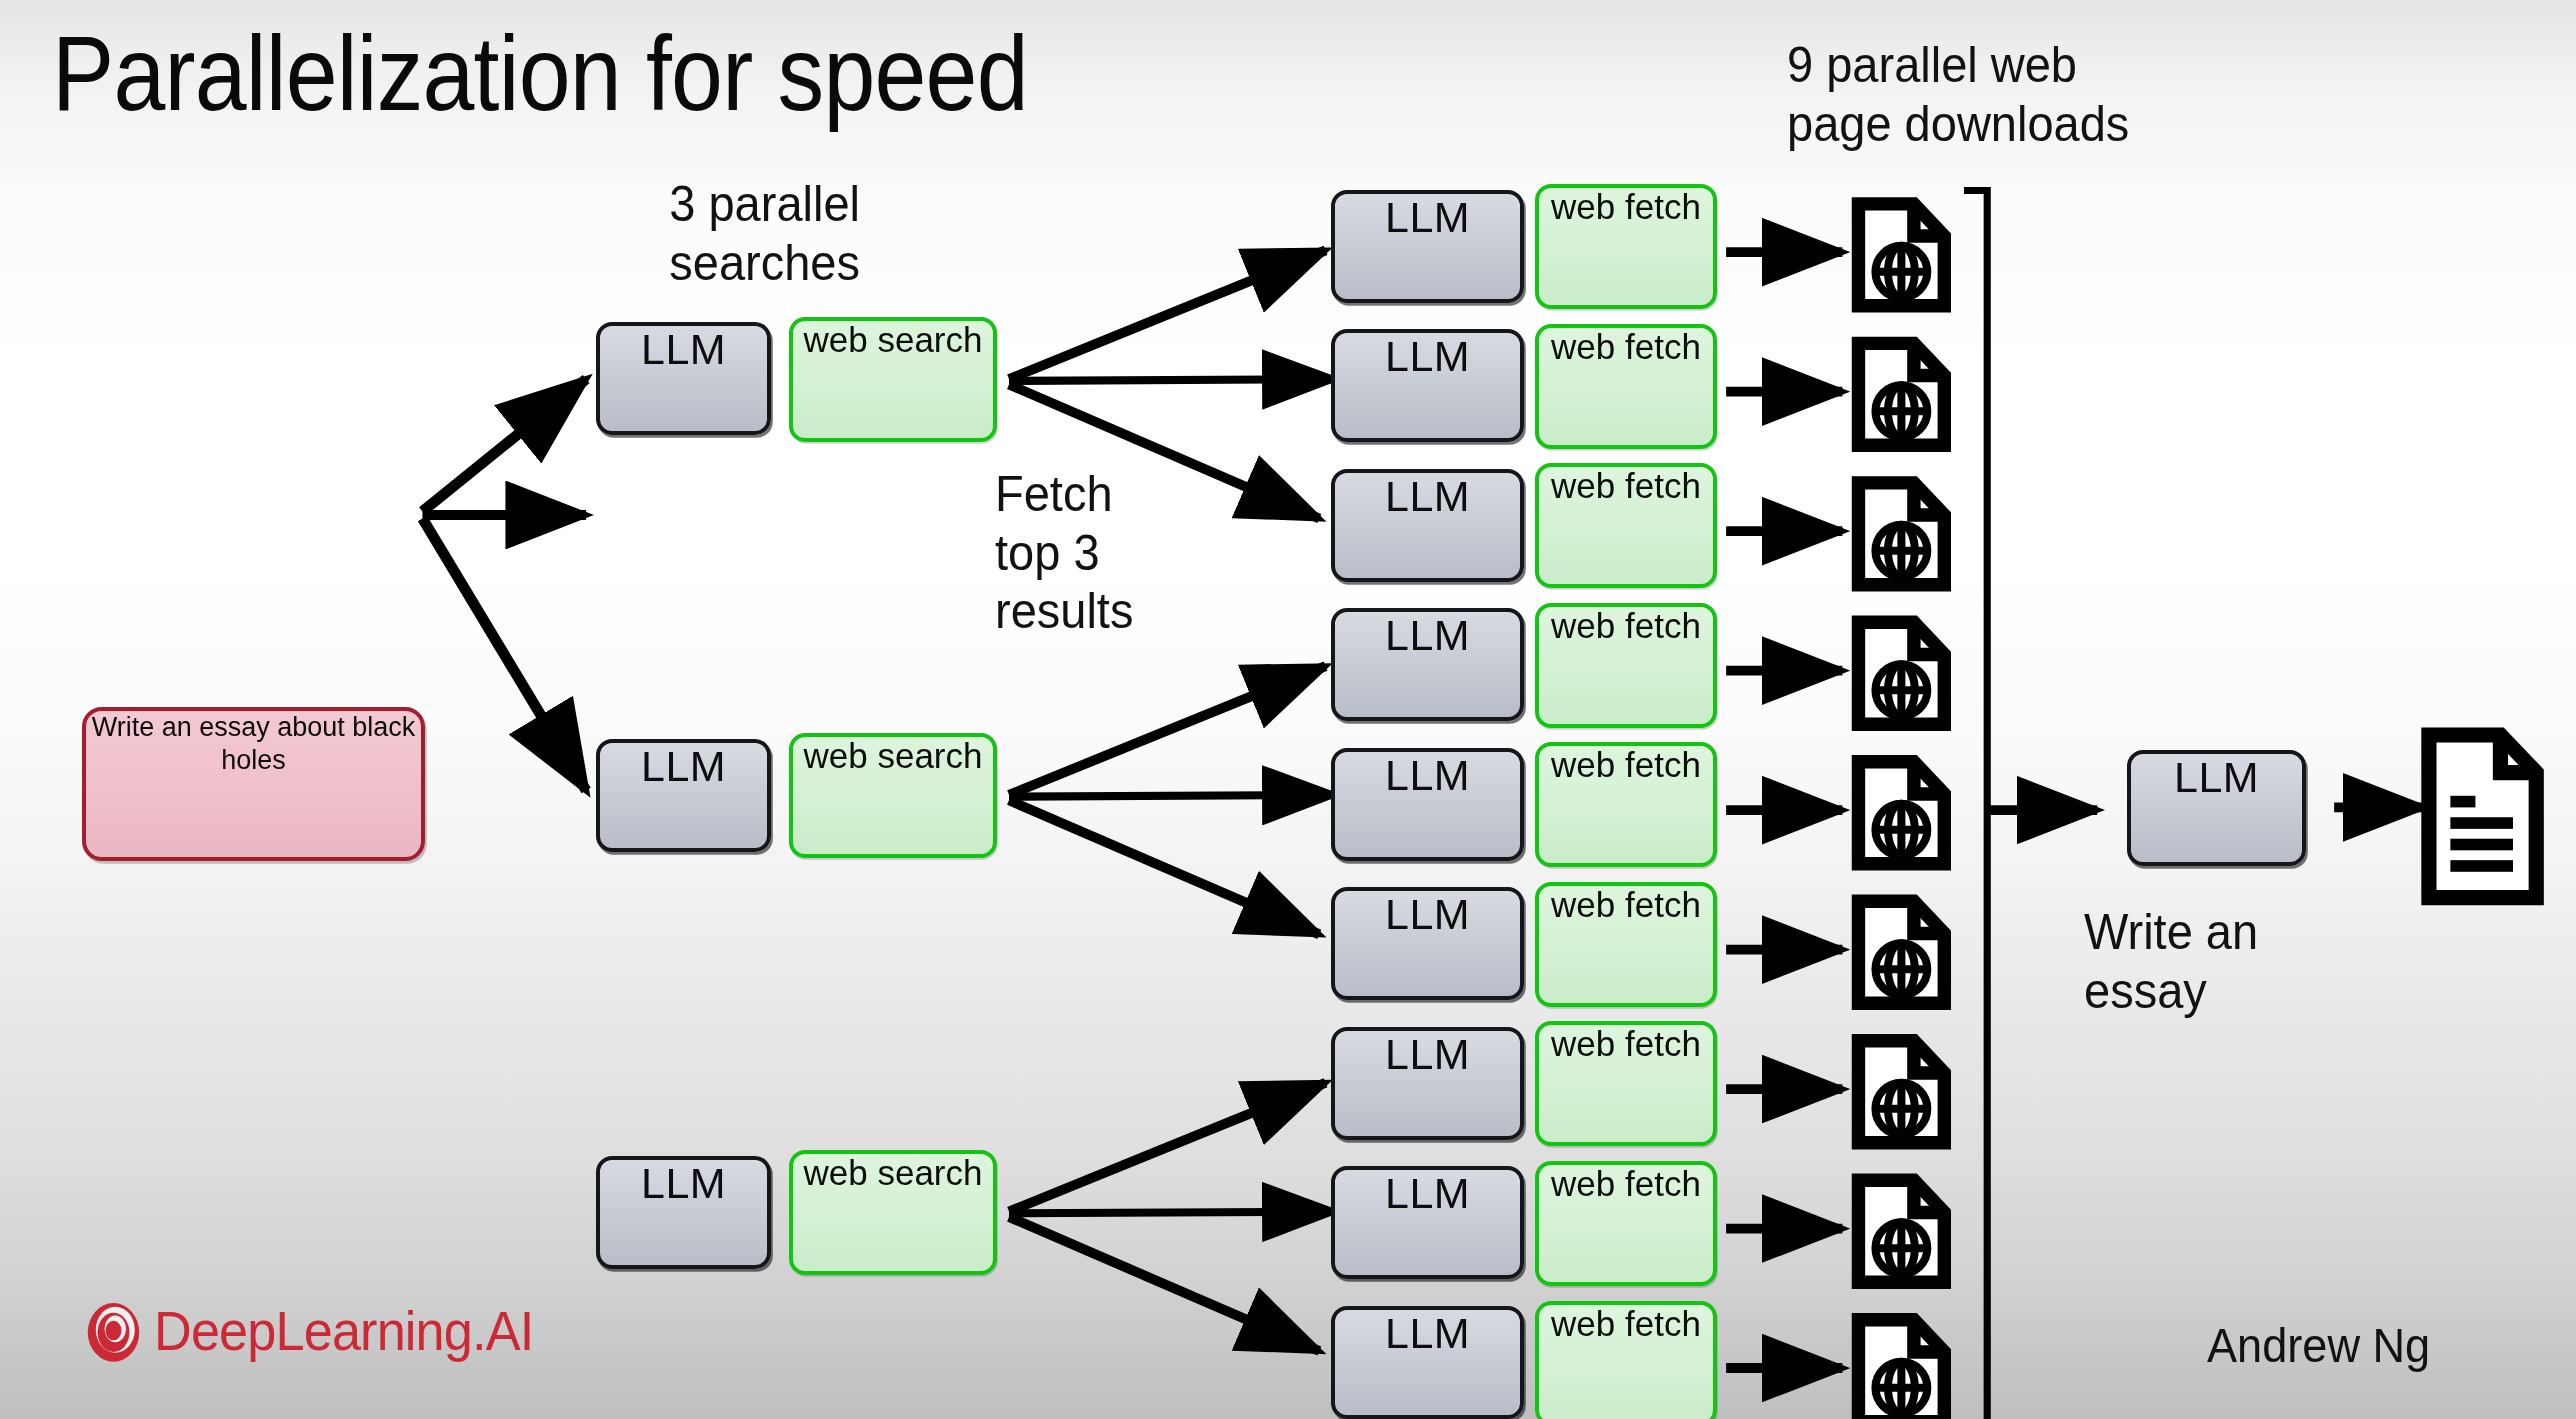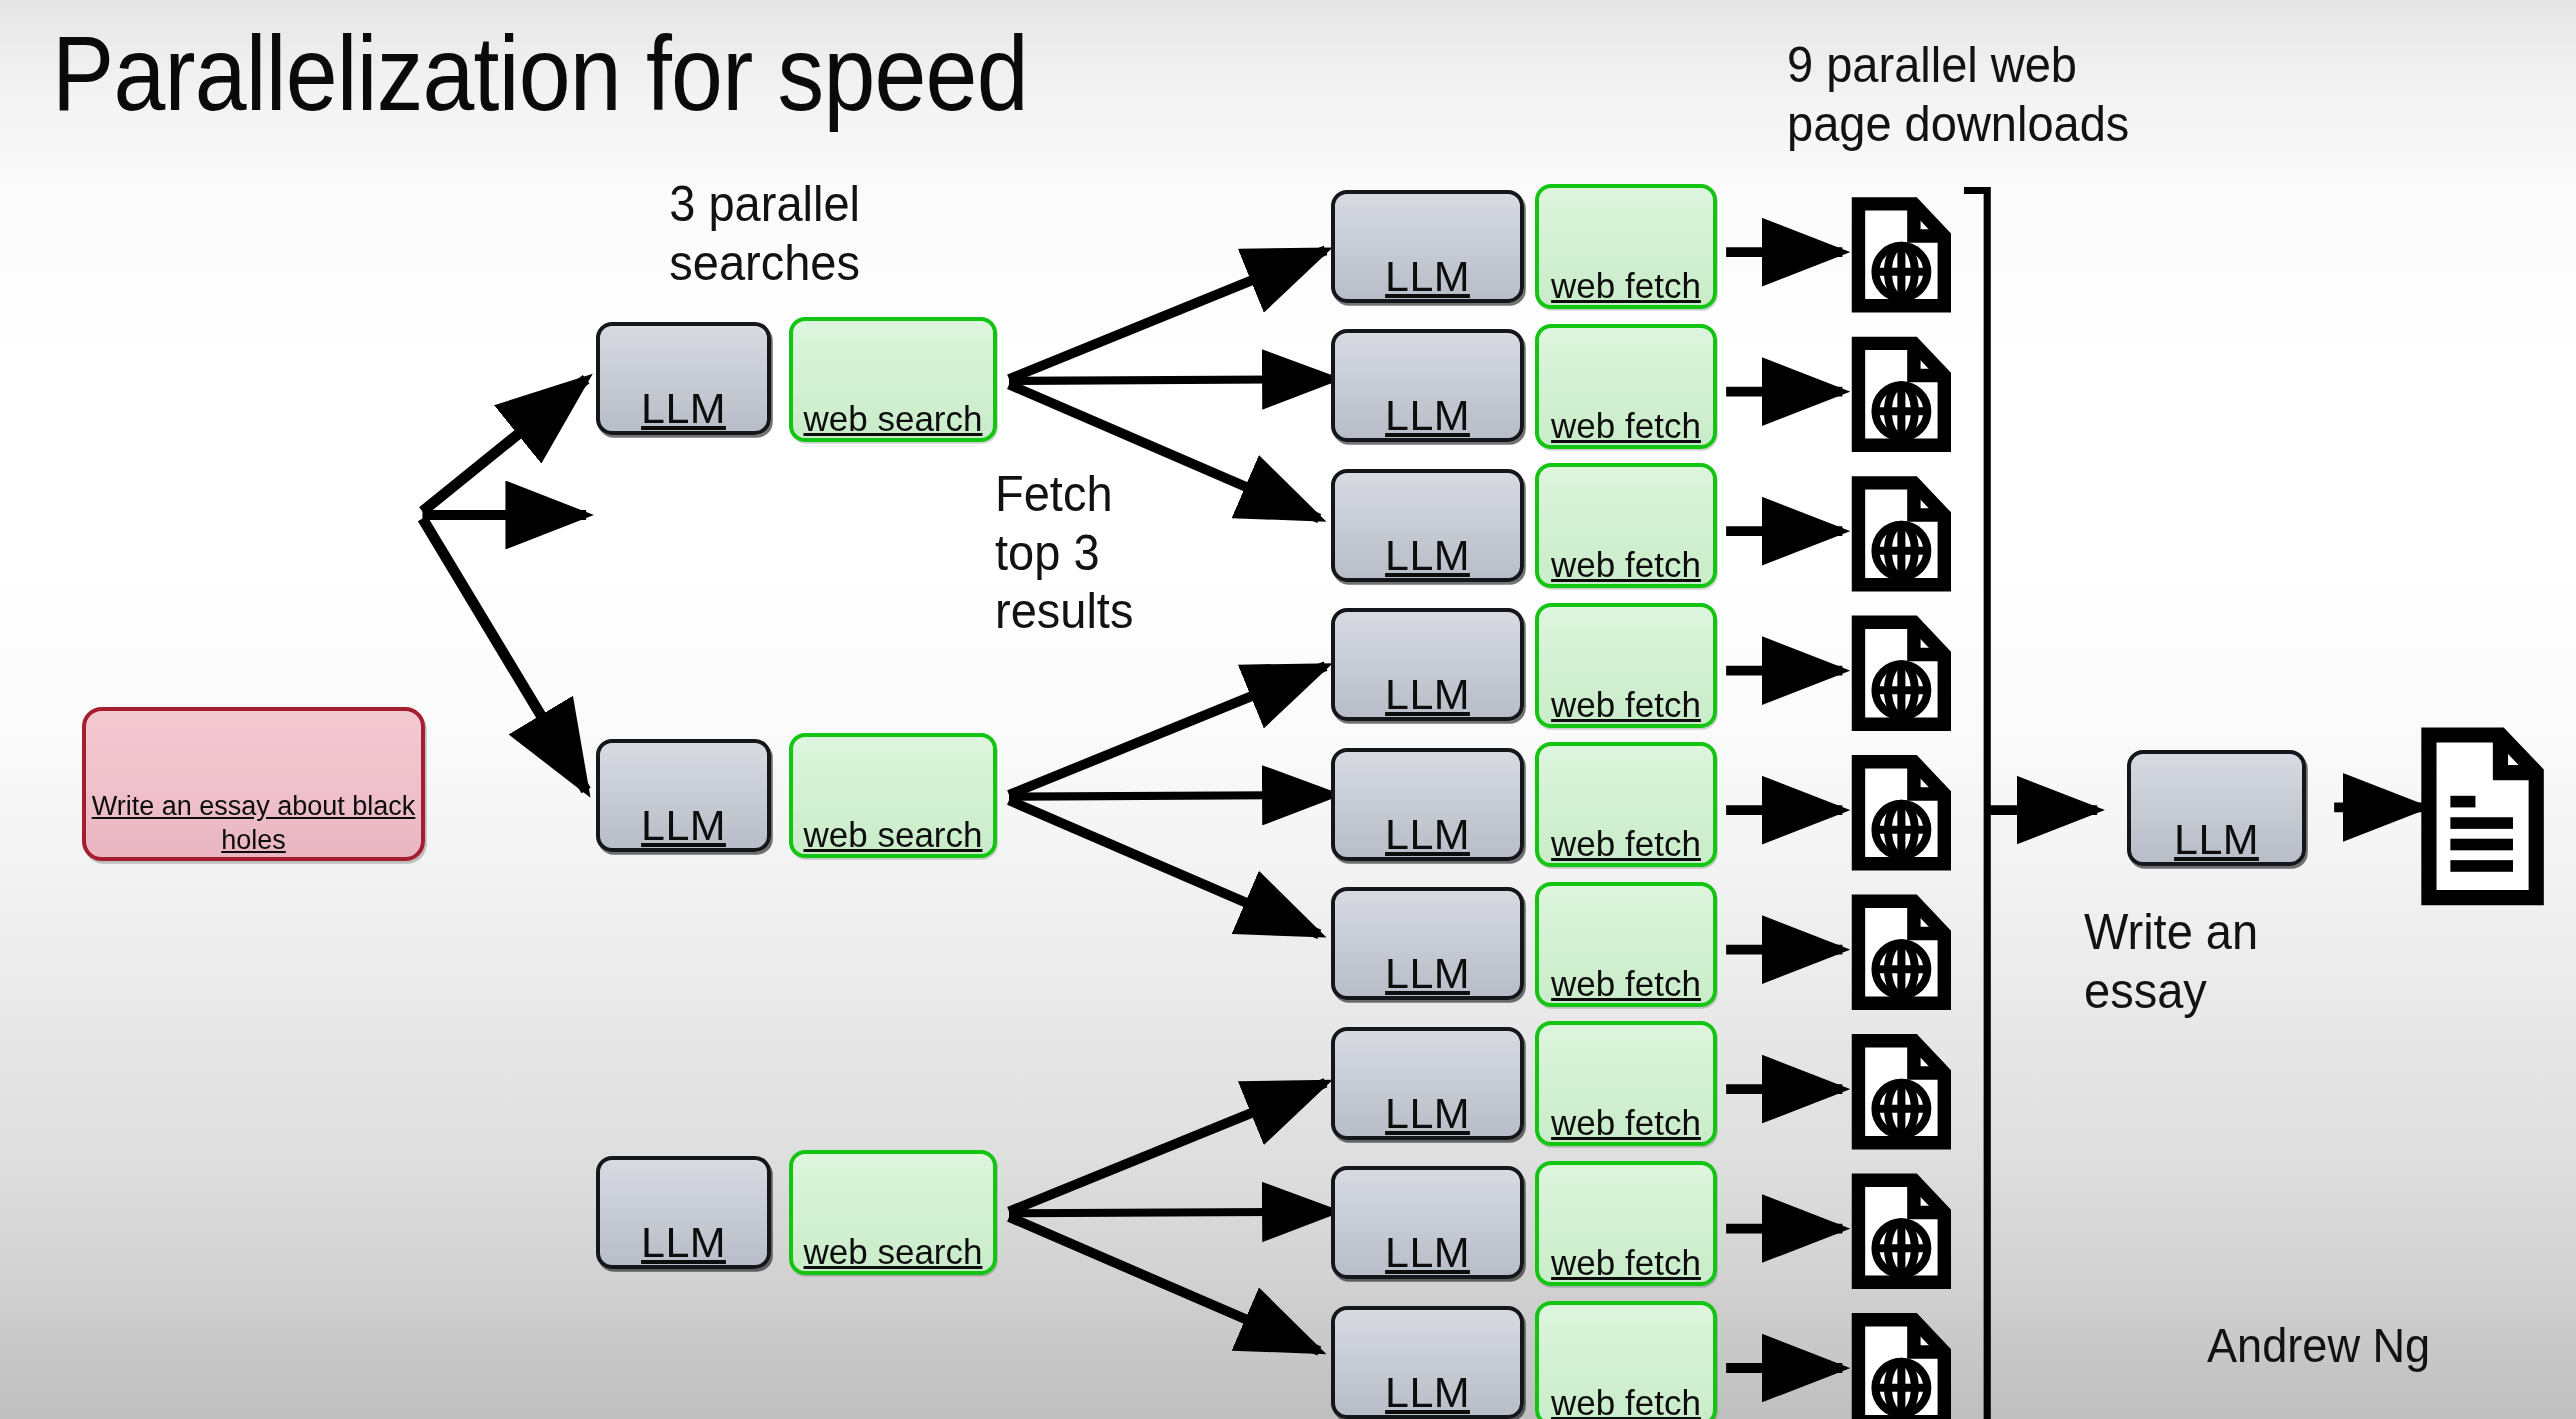--- a/index.html
+++ b/index.html
@@ -32,25 +32,24 @@
   }
   .note.n-searches{left:626px;top:175px;text-align:center;width:295px;}
   .note.n-downloads{left:1787px;top:36px;width:501px;}
   .note.n-fetch{left:995px;top:465px;}
   .note.n-essay{left:2084px;top:903px;}
   .note.n-author{left:2207px;top:1318px;font-size:48px;}
 
   
   .node{
     position:absolute;box-sizing:border-box;
-    display:flex;align-items:flex-end;justify-content:center;
+    display:flex;align-items:flex-start;justify-content:center;
     text-align:center;color:#0d0d0d;
     border-radius:16px;
     font-size:0;
-    text-decoration:underline;
   }
   .node span{font-size:41px;line-height:1.08;display:block;}
 
   .n-llm{
     background:linear-gradient(180deg,#d7dae1 0%,#c6cad3 55%,#b9bdc7 100%);
     border:4.5px solid #14161a;
     box-shadow:1.8px 2.7px 0 rgba(0,0,0,.55);
   }
   .n-llm span{font-size:43px;letter-spacing:0.4px;}
 
@@ -349,15 +348,25 @@
     <g transform="translate(2712,818)">
       <path d="M4,4 H84 L124,46 V186 H4 Z" fill="#fff" stroke="#000" stroke-width="17"></path>
       <path d="M84,4 V46 H124" fill="none" stroke="#000" stroke-width="17"></path>
       <rect x="28" y="72" width="28" height="13" fill="#000"></rect>
       <rect x="28" y="96" width="70" height="13" fill="#000"></rect>
       <rect x="28" y="120" width="70" height="13" fill="#000"></rect>
       <rect x="28" y="144" width="70" height="13" fill="#000"></rect>
     </g>
   </svg>
 
+  <div class="logo">
+    <svg width="55" height="63" viewBox="0 0 62 70">
+      <ellipse cx="31" cy="36" rx="29" ry="33" fill="#cc2936"></ellipse>
+      <ellipse cx="33" cy="33" rx="22" ry="26" fill="#f0f0f0"></ellipse>
+      <ellipse cx="31" cy="36" rx="18" ry="22" fill="#cc2936"></ellipse>
+      <ellipse cx="33" cy="32" rx="12" ry="15" fill="#f0f0f0"></ellipse>
+      <ellipse cx="31" cy="34" rx="9" ry="11" fill="#cc2936"></ellipse>
+    </svg>
+    <span class="logo-text">DeepLearning.AI</span>
+  </div>
 
 </div>
 
 
 </body></html>

